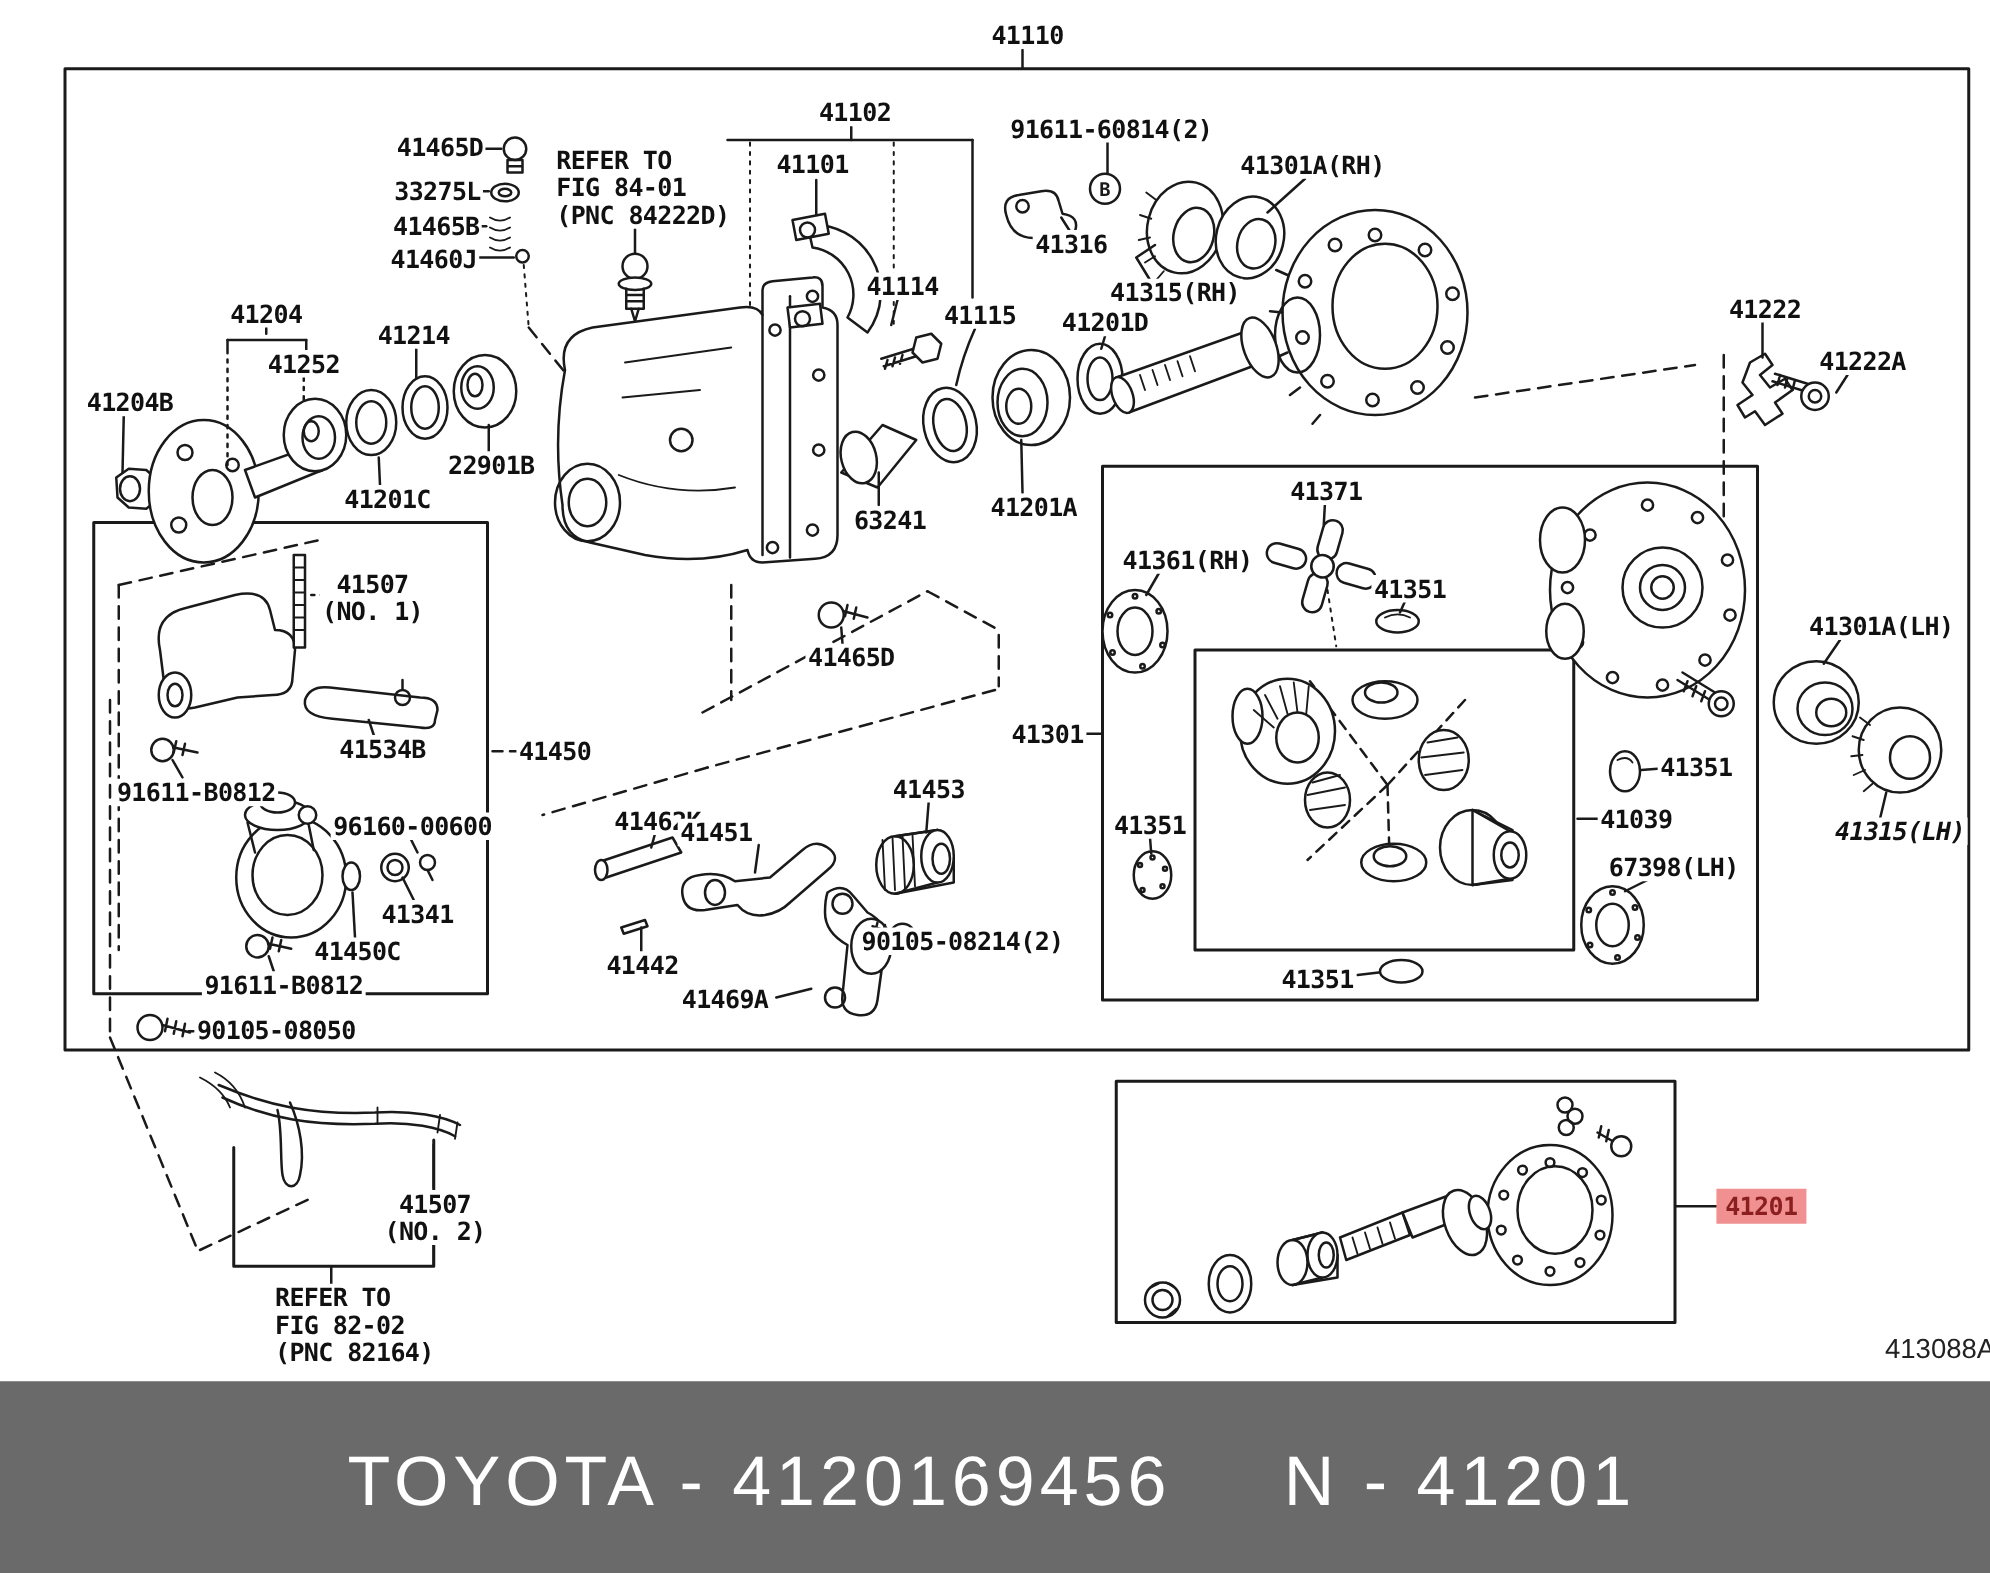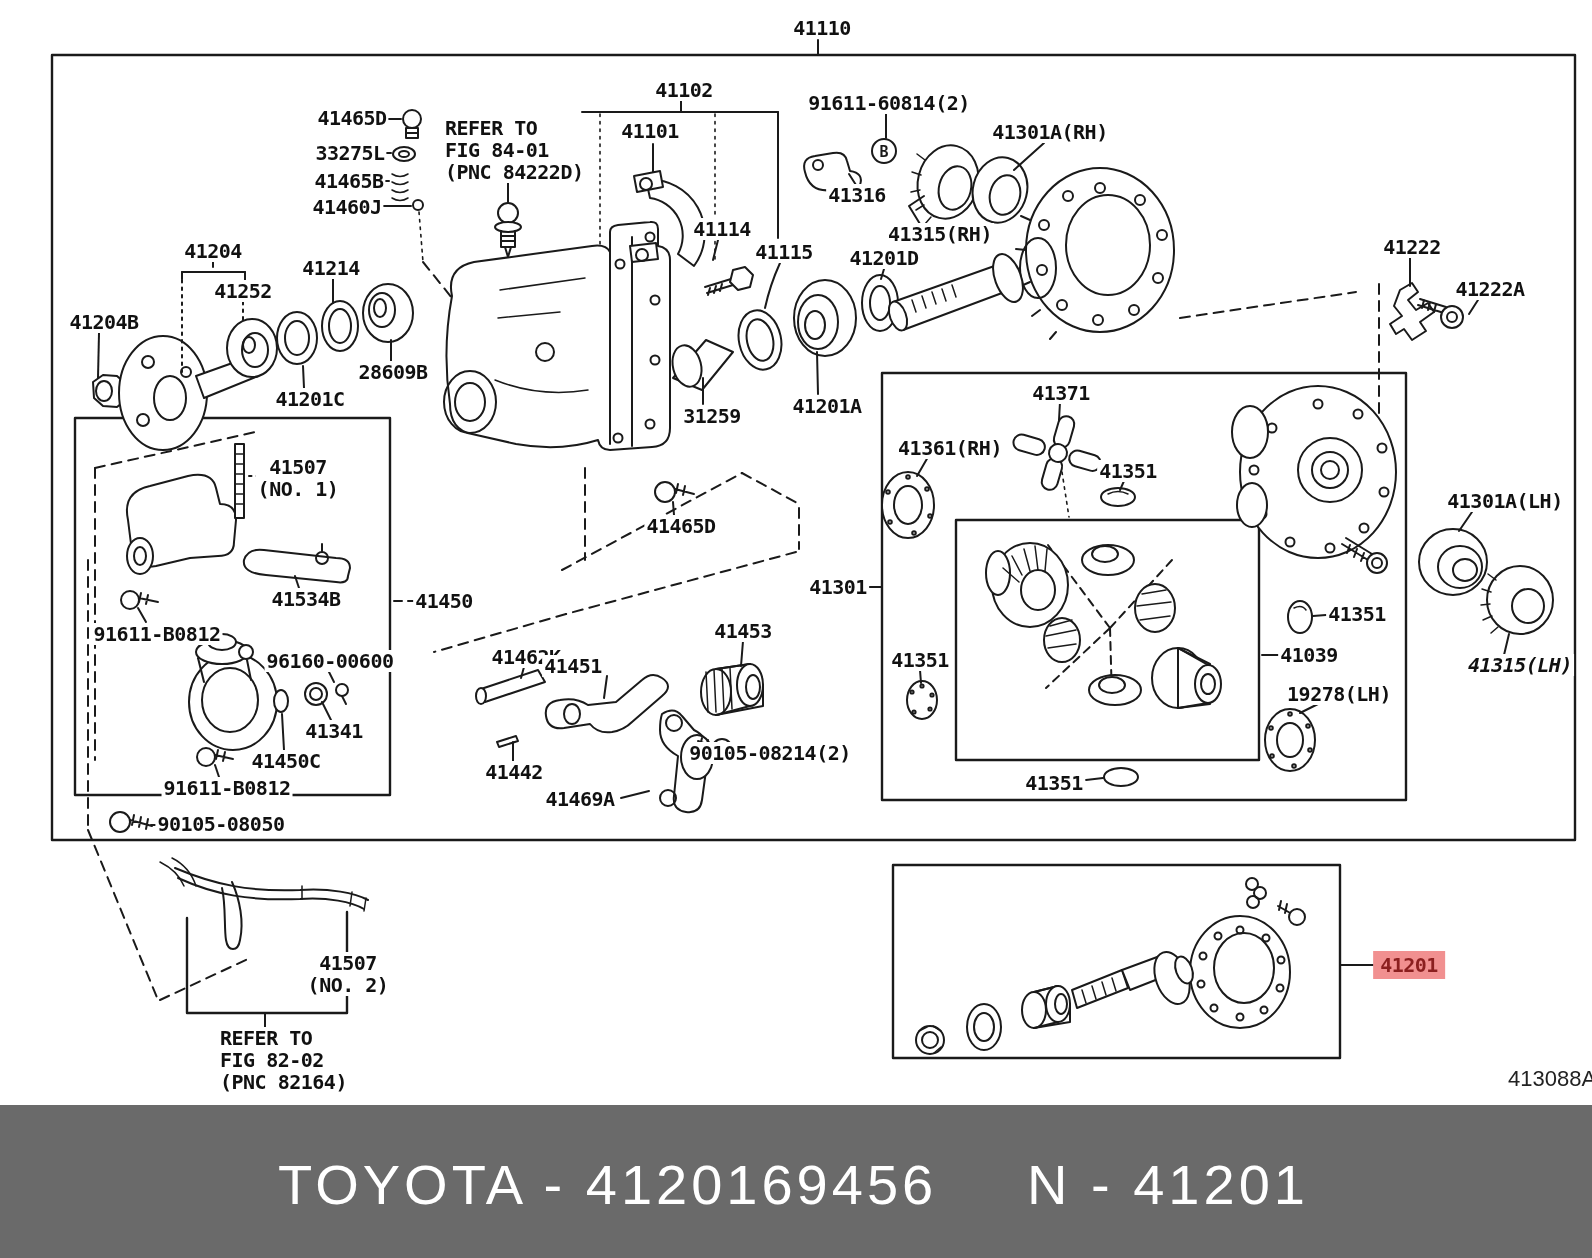--- a/index.html
+++ b/index.html
@@ -470,24 +470,24 @@
       <div class="part-label" style="left: 857px; top: 195px;">41316</div>
       <div class="part-label" style="left: 940px; top: 234px;">41315(RH)</div>
       <div class="part-label" style="left: 884px; top: 258px;">41201D</div>
       <div class="part-label" style="left: 784px; top: 252px;">41115</div>
       <div class="part-label" style="left: 722px; top: 229px;">41114</div>
       <div class="part-label" style="left: 213px; top: 251px;">41204</div>
       <div class="part-label" style="left: 243px; top: 291px;">41252</div>
       <div class="part-label" style="left: 331px; top: 268px;">41214</div>
       <div class="part-label" style="left: 104px; top: 322px;">41204B</div>
       <div class="part-label" style="left: 310px; top: 399px;">41201C</div>
-      <div class="part-label" style="left: 393px; top: 372px;">28609B</div>
+      <div class="part-label" style="left: 393px; top: 372px;">22901B</div>
       <div class="part-label" style="left: 1412px; top: 247px;">41222</div>
       <div class="part-label" style="left: 1490px; top: 289px; text-align: right;">41222A</div>
-      <div class="part-label" style="left: 712px; top: 416px;">31259</div>
+      <div class="part-label" style="left: 712px; top: 416px;">63241</div>
       <div class="part-label" style="left: 827px; top: 406px;">41201A</div>
       <div class="part-label" style="left: 298px; top: 478px;">41507
 (NO. 1)</div>
       <div class="part-label" style="left: 306px; top: 599px;">41534B</div>
       <div class="part-label" style="left: 157px; top: 634px;">91611-B0812</div>
       <div class="part-label" style="left: 444px; top: 601px;">41450</div>
       <div class="part-label" style="left: 330px; top: 661px;">96160-00600</div>
       <div class="part-label" style="left: 334px; top: 731px;">41341</div>
       <div class="part-label" style="left: 286px; top: 761px;">41450C</div>
       <div class="part-label" style="left: 227px; top: 788px;">91611-B0812</div>
@@ -499,21 +499,21 @@
       <div class="part-label" style="left: 514px; top: 772px;">41442</div>
       <div class="part-label" style="left: 580px; top: 799px;">41469A</div>
       <div class="part-label" style="left: 770px; top: 753px; text-align: center;">90105-08214(2)</div>
       <div class="part-label" style="left: 838px; top: 587px;">41301</div>
       <div class="part-label" style="left: 1061px; top: 393px;">41371</div>
       <div class="part-label" style="left: 950px; top: 448px;">41361(RH)</div>
       <div class="part-label" style="left: 1128px; top: 471px;">41351</div>
       <div class="part-label" style="left: 920px; top: 660px;">41351</div>
       <div class="part-label" style="left: 1309px; top: 655px;">41039</div>
       <div class="part-label" style="left: 1357px; top: 614px;">41351</div>
-      <div class="part-label" style="left: 1339px; top: 694px;">19278(LH)</div>
+      <div class="part-label" style="left: 1339px; top: 694px;">67398(LH)</div>
       <div class="part-label" style="left: 1054px; top: 783px;">41351</div>
       <div class="part-label" style="left: 1505px; top: 501px;">41301A(LH)</div>
       <div class="part-label" style="left: 1520px; top: 665px; font-style: italic;">41315(LH)</div>
       <div class="part-label" style="left: 348px; top: 974px;">41507
 (NO. 2)</div>
       <div class="part-label left" style="left: 218px; top: 1060px;">REFER TO
 FIG 82-02
 (PNC 82164)</div>
       <div class="part-label hl" style="left: 1409px; top: 965px;">41201</div>
     </div>

